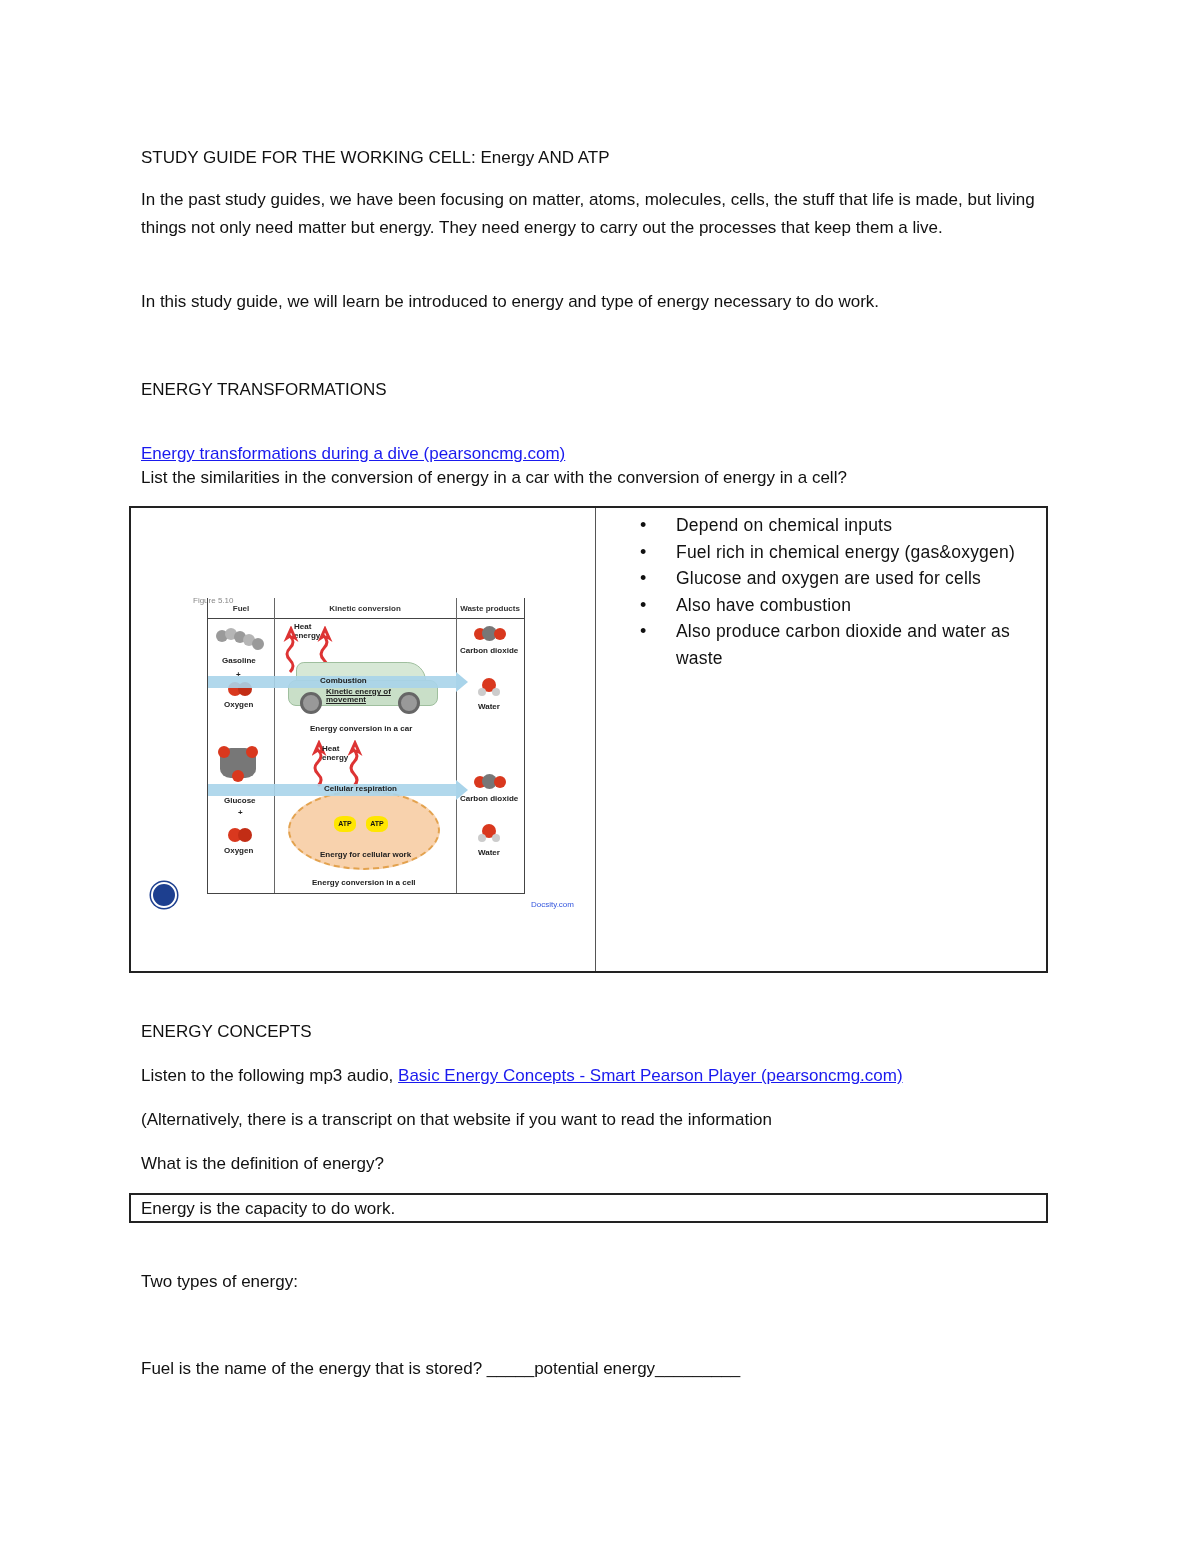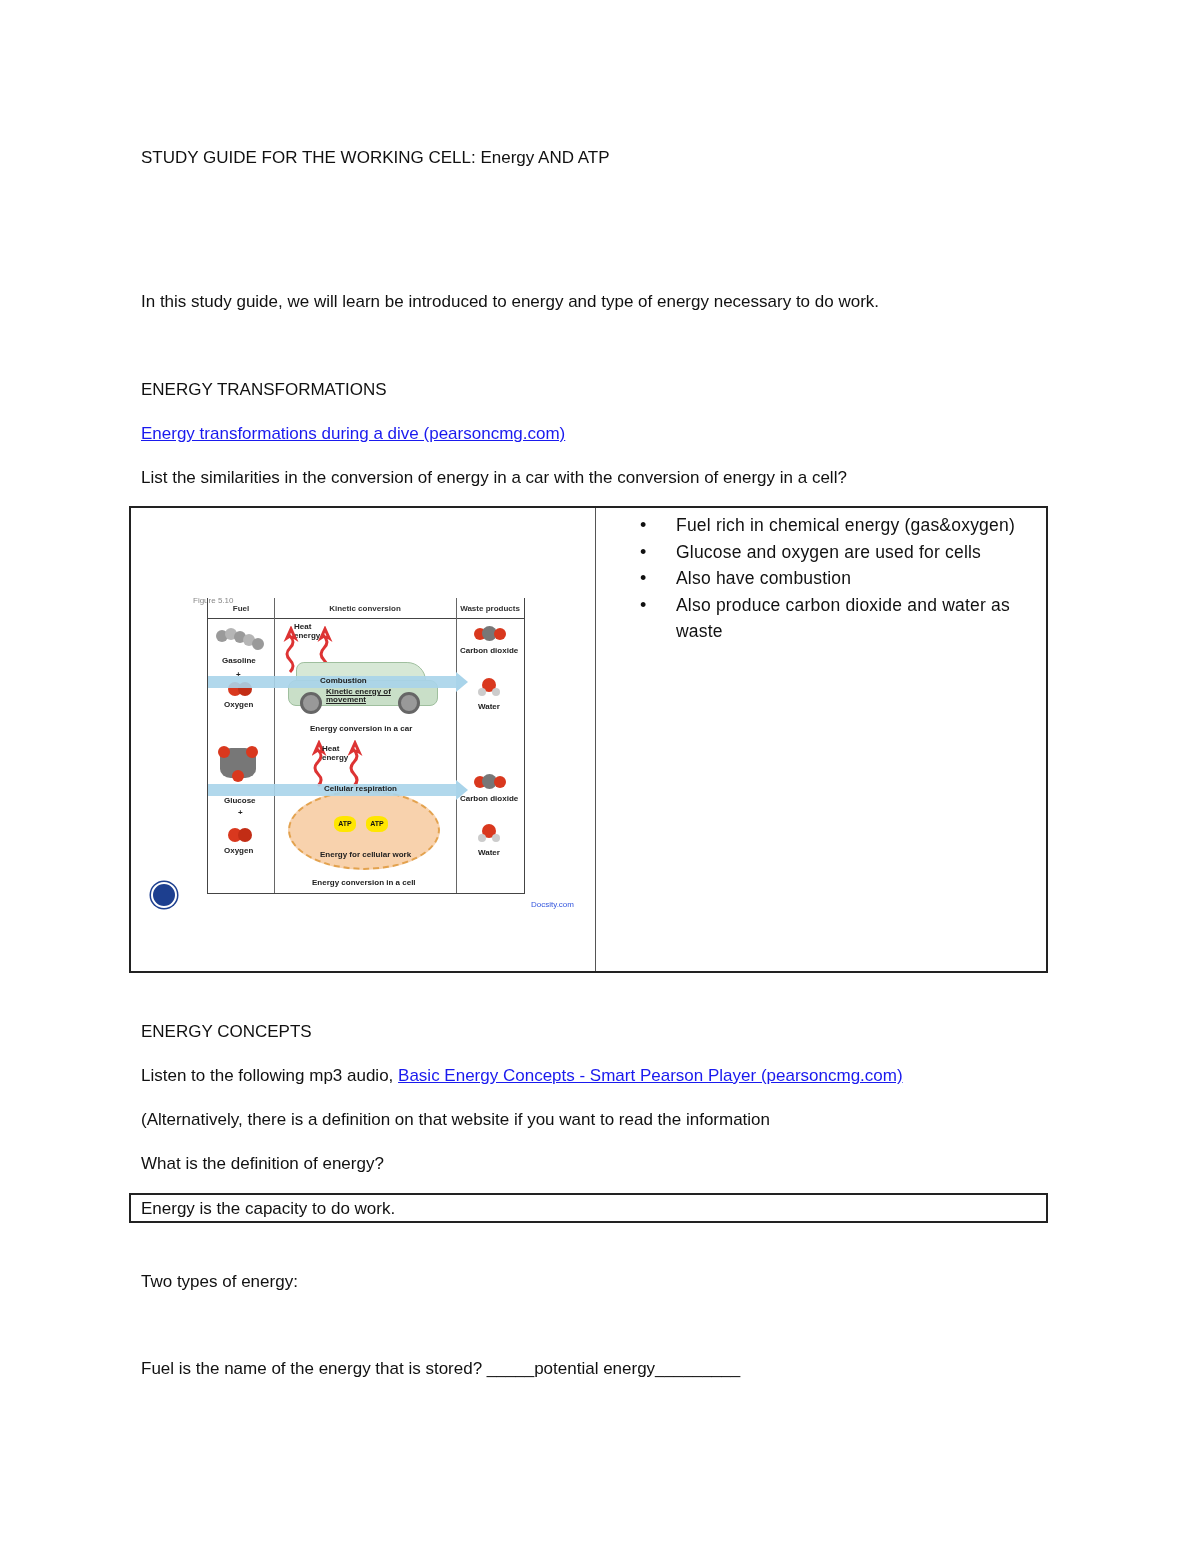--- a/index.html
+++ b/index.html
@@ -38,26 +38,27 @@
     .logo { position: absolute; width: 26px; height: 26px; border-radius: 50%; background: #1d3f8f; border: 2px solid #fff; box-shadow: 0 0 0 1.5px #1d3f8f; }
     .doccity { position: absolute; font-size: 8px; color: #3355dd; }
   </style>
 </head>
 <body>
 
 <div class="page">
 
   <div class="p" style="top:144px;">STUDY GUIDE FOR THE WORKING CELL: Energy AND ATP</div>
 
+  <div class="p wrap" style="top:186px;">In the past study guides, we have been focusing on matter, atoms, molecules, cells, the stuff that life is made, but living things not only need matter but energy. They need energy to carry out the processes that keep them a live.</div>
 
   <div class="p" style="top:288px;">In this study guide, we will learn be introduced to energy and type of energy necessary to do work.</div>
 
   <div class="p" style="top:376px;">ENERGY TRANSFORMATIONS</div>
 
-  <div class="p" style="top:420px;">
+  <div class="p" style="top:440px;">
     <a class="link" href="#">Energy transformations during a dive (pearsoncmg.com)</a>
   </div>
 
   <div class="p" style="top:464px;">List the similarities in the conversion of energy in a car with the conversion of energy in a cell?</div>
 
   <div class="table">
     <div class="cell-left">
       <div class="fig">
         <div class="fig-label">Figure 5.10</div>
         <div class="fig-frame">
@@ -153,35 +154,36 @@
             <div class="mol" style="left:284px; top:236px; width:8px; height:8px; background:#ccc;"></div>
           </div>
           <div class="small" style="left:270px; top:250px;">Water</div>
         </div>
         <div class="logo" style="left:6px; top:298px;"></div>
         <div class="doccity" style="left:386px; top:316px;">Docsity.com</div>
       </div>
     </div>
     <div class="cell-right">
       <ul class="bullets">
+        <li>Depend on chemical inputs</li>
         <li>Fuel rich in chemical energy (gas&amp;oxygen)</li>
         <li>Glucose and oxygen are used for cells</li>
         <li>Also have combustion</li>
         <li>Also produce carbon dioxide and water as waste</li>
       </ul>
     </div>
   </div>
 
   <div class="p" style="top:1018px;">ENERGY CONCEPTS</div>
 
   <div class="p" style="top:1062px;">
     <span>Listen to the following mp3 audio, </span><a class="link" href="#">Basic Energy Concepts - Smart Pearson Player (pearsoncmg.com)</a>
   </div>
 
-  <div class="p" style="top:1106px;">(Alternatively, there is a definition on that website if you want to read the information</div>
+  <div class="p" style="top:1106px;">(Alternatively, there is a transcript on that website if you want to read the information</div>
 
   <div class="p" style="top:1150px;">What is the definition of energy?</div>
 
   <div class="answer-box">Energy is the capacity to do work.</div>
 
   <div class="p" style="top:1268px;">Two types of energy:</div>
 
 
   <div class="p" style="top:1355px;">Fuel is the name of the energy that is stored? _____potential energy_________</div>
 

